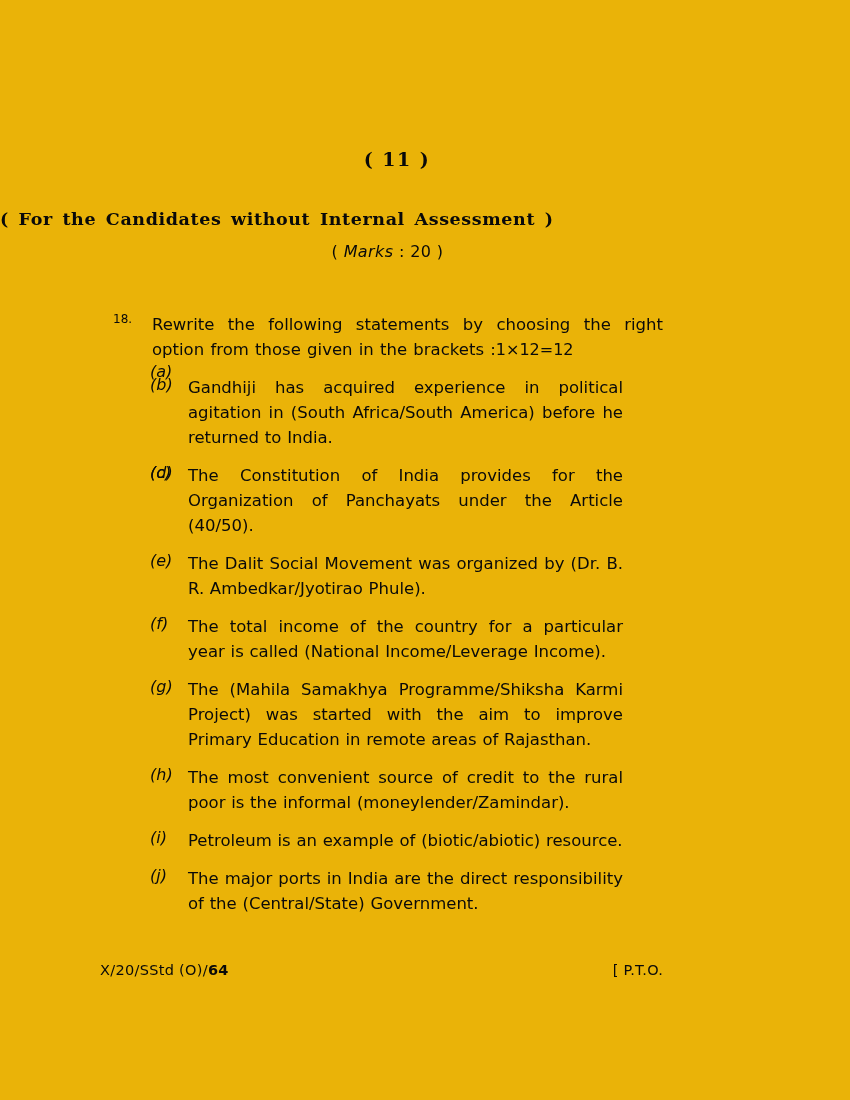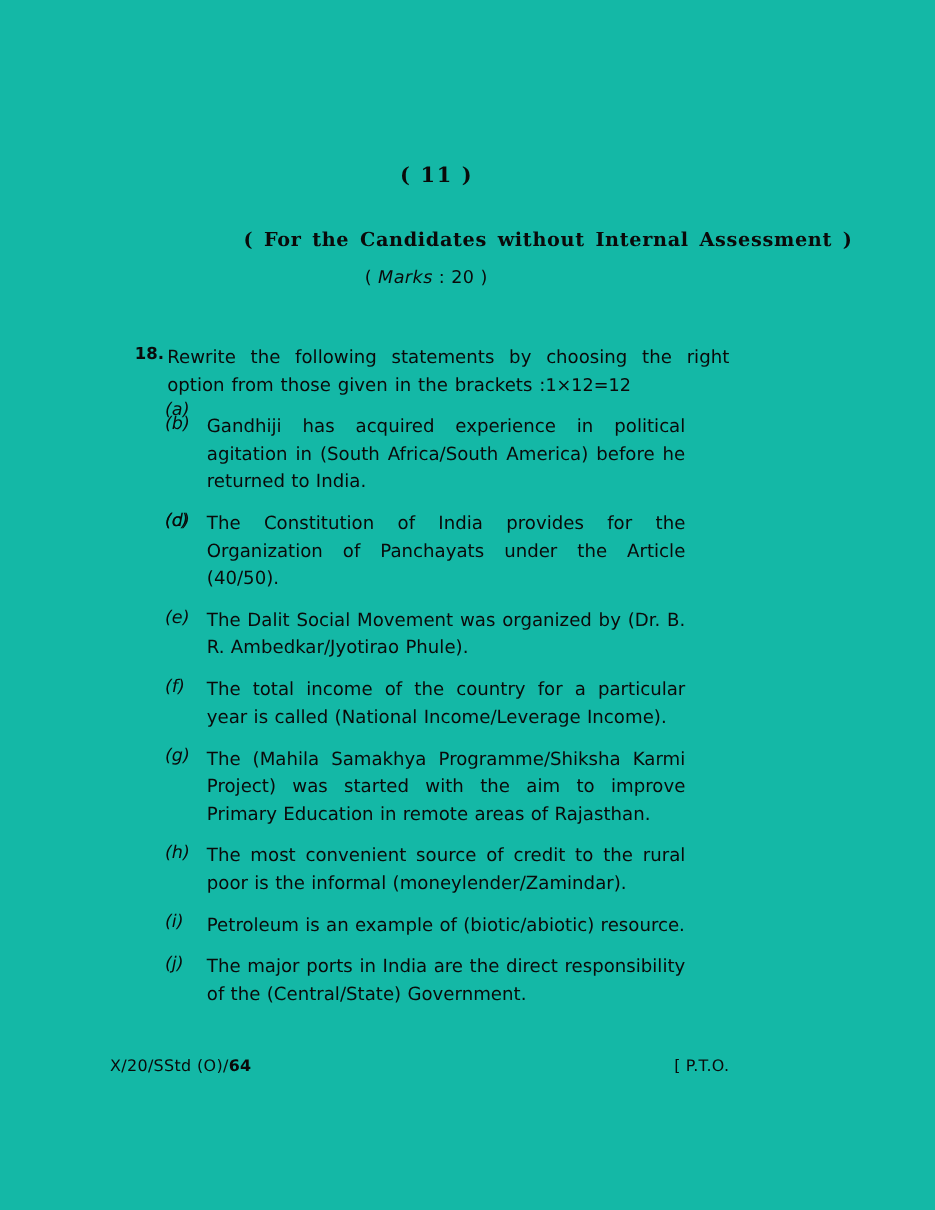--- a/index.html
+++ b/index.html
@@ -15,42 +15,42 @@
     color: #0a0a0a;
     overflow: hidden;
   }
 
   .page {
     position: absolute;
     left: 0;
     top: 0;
     width: 850px;
     height: 1100px;
-    background: #14b8a6;
+    background: #eab308;
   }
 
   
   .page-number {
     position: absolute;
     left: 0;
     top: 148px;
     width: 794px;
     text-align: center;
     font-family: "DejaVu Serif", serif;
     font-weight: bold;
     font-size: 19px;
     letter-spacing: 1.5px;
   }
 
   .section-heading {
     position: absolute;
     left: 0;
     top: 209px;
     width: 775px;
-    text-align: right;
+    text-align: left;
     font-family: "DejaVu Serif", serif;
     font-weight: bold;
     font-size: 17.5px;
     letter-spacing: 0.6px;
     word-spacing: 3px;
   }
 
   .marks-line {
     position: absolute;
     left: 0;
@@ -75,24 +75,23 @@
 
   .q-head {
     position: relative;
     min-height: 22px;
   }
   .q-num {
     position: absolute;
     left: 0;
     top: 0;
     width: 36px;
-    font-weight: bold;
-    font-size: 15px;
-    font-family: "DejaVu Sans", sans-serif;
-    text-align: right;
+    font-weight: normal;
+    font-size: 12px;
+    font-family: "DejaVu Sans", sans-serif;
   }
   .q-body {
     margin-left: 39px;
     width: 511px;
     font-size: 16.5px;
     line-height: 25px;
     text-align: justify;
     text-align-last: left;
     word-spacing: 1px;
   }

